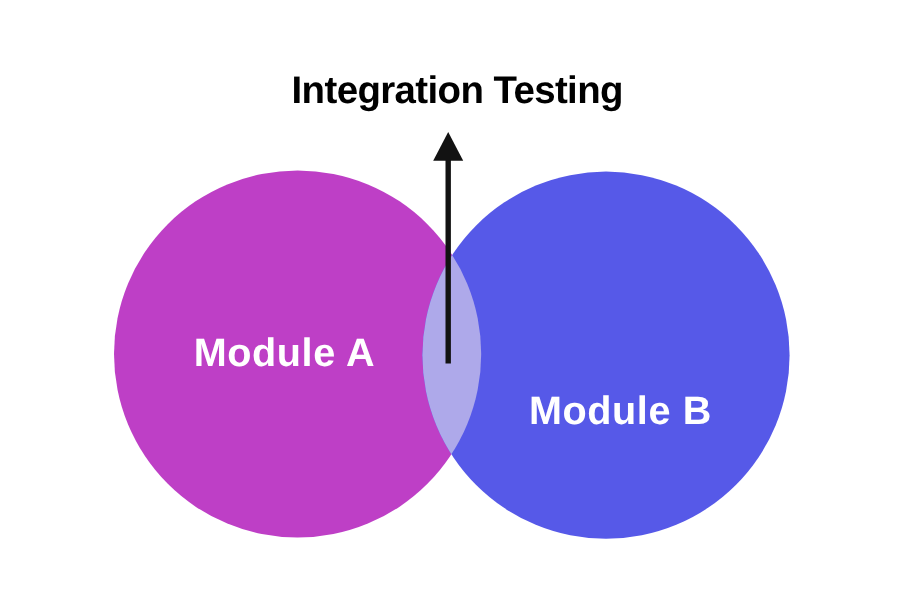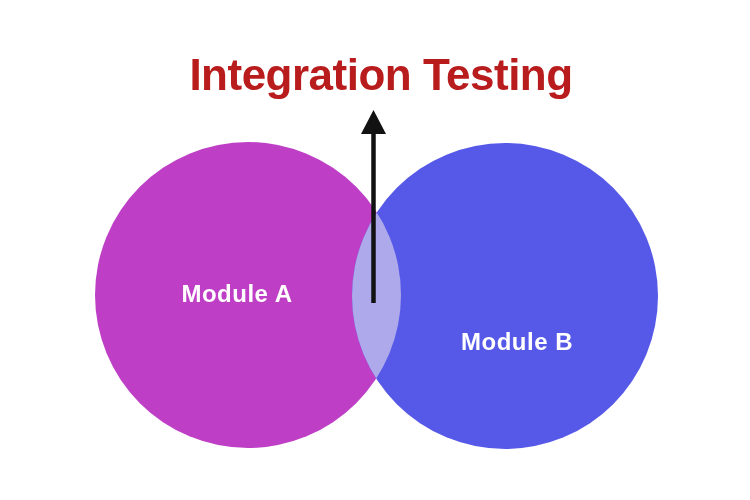--- a/index.html
+++ b/index.html
@@ -25,30 +25,30 @@
     left: 0;
     top: 0;
     width: 750px;
     height: 500px;
   }
   .diagram-title {
     position: absolute;
     left: 381px;
     top: 75px;
     transform: translate(-50%, -50%);
-    font-size: 44px;
+    font-size: 32px;
     font-weight: 700;
-    color: #b91c1c;
+    color: #000000;
     letter-spacing: -0.5px;
     white-space: nowrap;
   }
   .module-label {
     position: absolute;
     transform: translate(-50%, -50%);
-    font-size: 24px;
+    font-size: 33px;
     font-weight: 700;
     color: #ffffff;
     letter-spacing: 0.5px;
     white-space: nowrap;
     text-align: right;
   }
   .module-label.a {
     left: 237px;
     top: 294px;
   }

